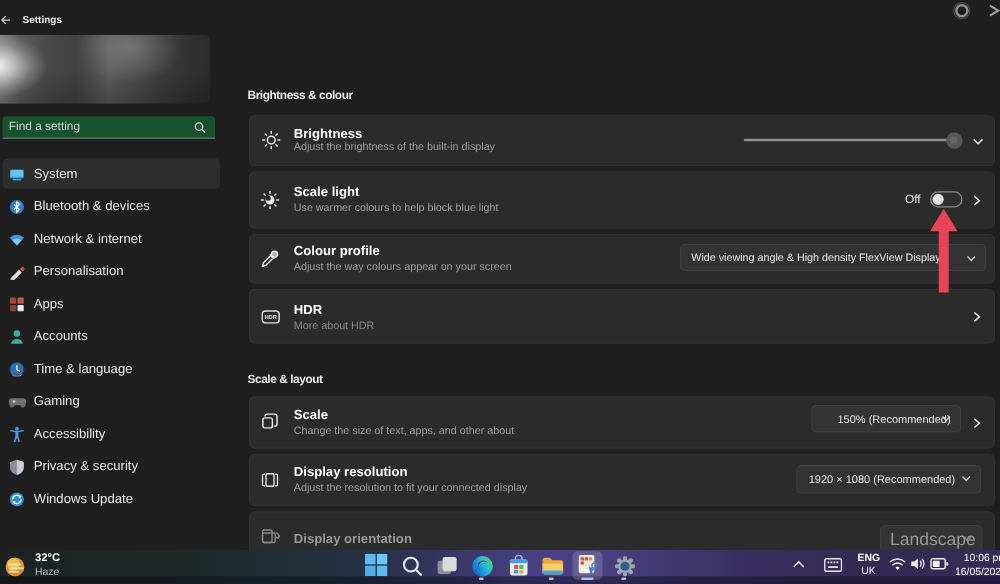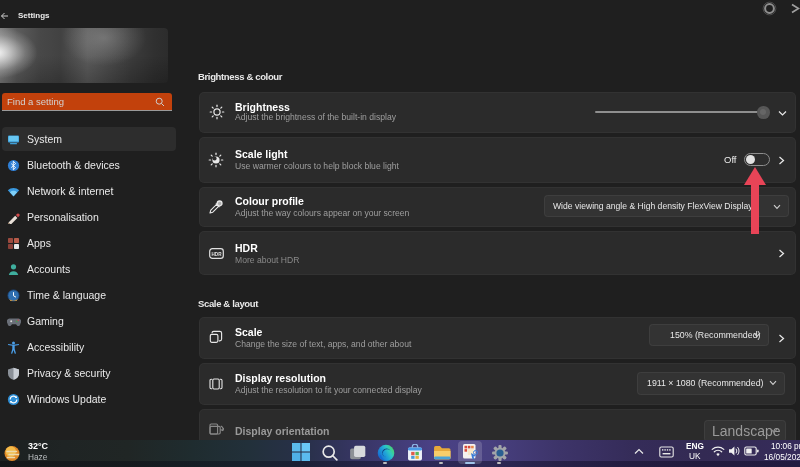--- a/index.html
+++ b/index.html
@@ -9,21 +9,21 @@
   .apptitle { left:18px; top:11px; font-size:8px; font-weight:700; color:#ececec; }
 
   
   .hero { left:0; top:28px; width:168px; height:55px; border-radius:0 4px 4px 0;
     background:
       radial-gradient(60px 38px at -2% 45%, rgba(252,252,252,.95), rgba(180,180,180,.35) 48%, rgba(140,140,140,0) 68%),
       radial-gradient(60px 40px at 62% 18%, rgba(160,160,160,.45), rgba(120,120,120,0) 70%),
       linear-gradient(180deg, rgba(0,0,0,0) 50%, rgba(0,0,0,.22) 100%),
       linear-gradient(90deg,#808080 0%, #5c5c5c 10%, #484848 24%, #424242 36%, #5c5c5c 52%, #505050 62%, #3c3c3c 78%, #303030 92%, #2c2c2c 100%);
   }
-  .search { left:2px; top:93px; width:170px; height:18px; background:#c2410c;
+  .search { left:2px; top:93px; width:170px; height:18px; background:#14532d;
     border-radius:3px 3px 0 0; border-bottom:1px solid #9a9a9a; }
   .search span { position:absolute; left:5px; top:3px; font-size:9.5px; color:#d3d3d3; }
   .nav-item { left:2px; width:174px; height:24px; border-radius:4px; }
   .nav-item.sel { background:#2d2d2d; }
   .nav-item .lbl { position:absolute; left:25px; top:6px; font-size:10.5px; color:#e9e9e9; white-space:nowrap; }
   .nav-item svg, .nav-item .ico { position:absolute; left:4.5px; top:6px; }
 
   
   .crumb { left:198px; top:39px; font-size:17px; font-weight:700; color:#c9c9c9; white-space:nowrap; }
   .crumb .sep { font-size:14px; color:#9a9a9a; font-weight:400; padding:0 6px; position:relative; top:-1px;}
@@ -274,21 +274,21 @@
     <div class="abs card" style="top:363px;height:42px"></div>
     <svg class="abs" style="left:209px;top:378px" width="14" height="12" viewBox="0 0 14 12">
         <g stroke="#e8e8e8" stroke-width="1.1" fill="none" stroke-linecap="round">
           <rect x="3.8" y="1" width="6.4" height="10" rx="1.2"></rect>
           <path d="M2.6 1.3 H2.1 A1.1 1.1 0 0 0 1 2.4 V9.6 A1.1 1.1 0 0 0 2.1 10.7 H2.6"></path>
           <path d="M11.4 1.3 H11.9 A1.1 1.1 0 0 1 13 2.4 V9.6 A1.1 1.1 0 0 1 11.9 10.7 H11.4"></path>
         </g>
       </svg>
     <div class="t1" style="top:372px">Display resolution</div>
     <div class="t2" style="top:385px">Adjust the resolution to fit your connected display</div>
-    <div class="drop" style="left:637px;top:372px;width:148px;height:23px;line-height:23px;font-size:8.8px"><span style="padding-left:10px">1911 × 1080 (Recommended)</span>
+    <div class="drop" style="left:637px;top:372px;width:148px;height:23px;line-height:23px;font-size:8.8px"><span style="padding-left:10px">1920 × 1080 (Recommended)</span>
       <svg style="position:absolute;right:8px;top:8px" width="8" height="6" viewBox="0 0 8 6">
           <path d="M1 1.2 L4 4.4 L7 1.2" stroke="#cfcfcf" stroke-width="1.1" fill="none"></path>
         </svg></div>
 
     <div class="abs card" style="top:409px;height:42px"></div>
     <svg class="abs" style="left:209px;top:423px" width="15" height="13" viewBox="0 0 15 13">
         <g stroke="#8a8a8a" stroke-width="1.1" fill="none" stroke-linecap="round">
           <rect x="1" y="1" width="7.6" height="10" rx="1.2"></rect>
           <rect x="1" y="3.4" width="10.2" height="7.6" rx="1.2"></rect>
           <path d="M12.2 3.2 A3.4 3.4 0 0 1 13.8 7.4"></path>

